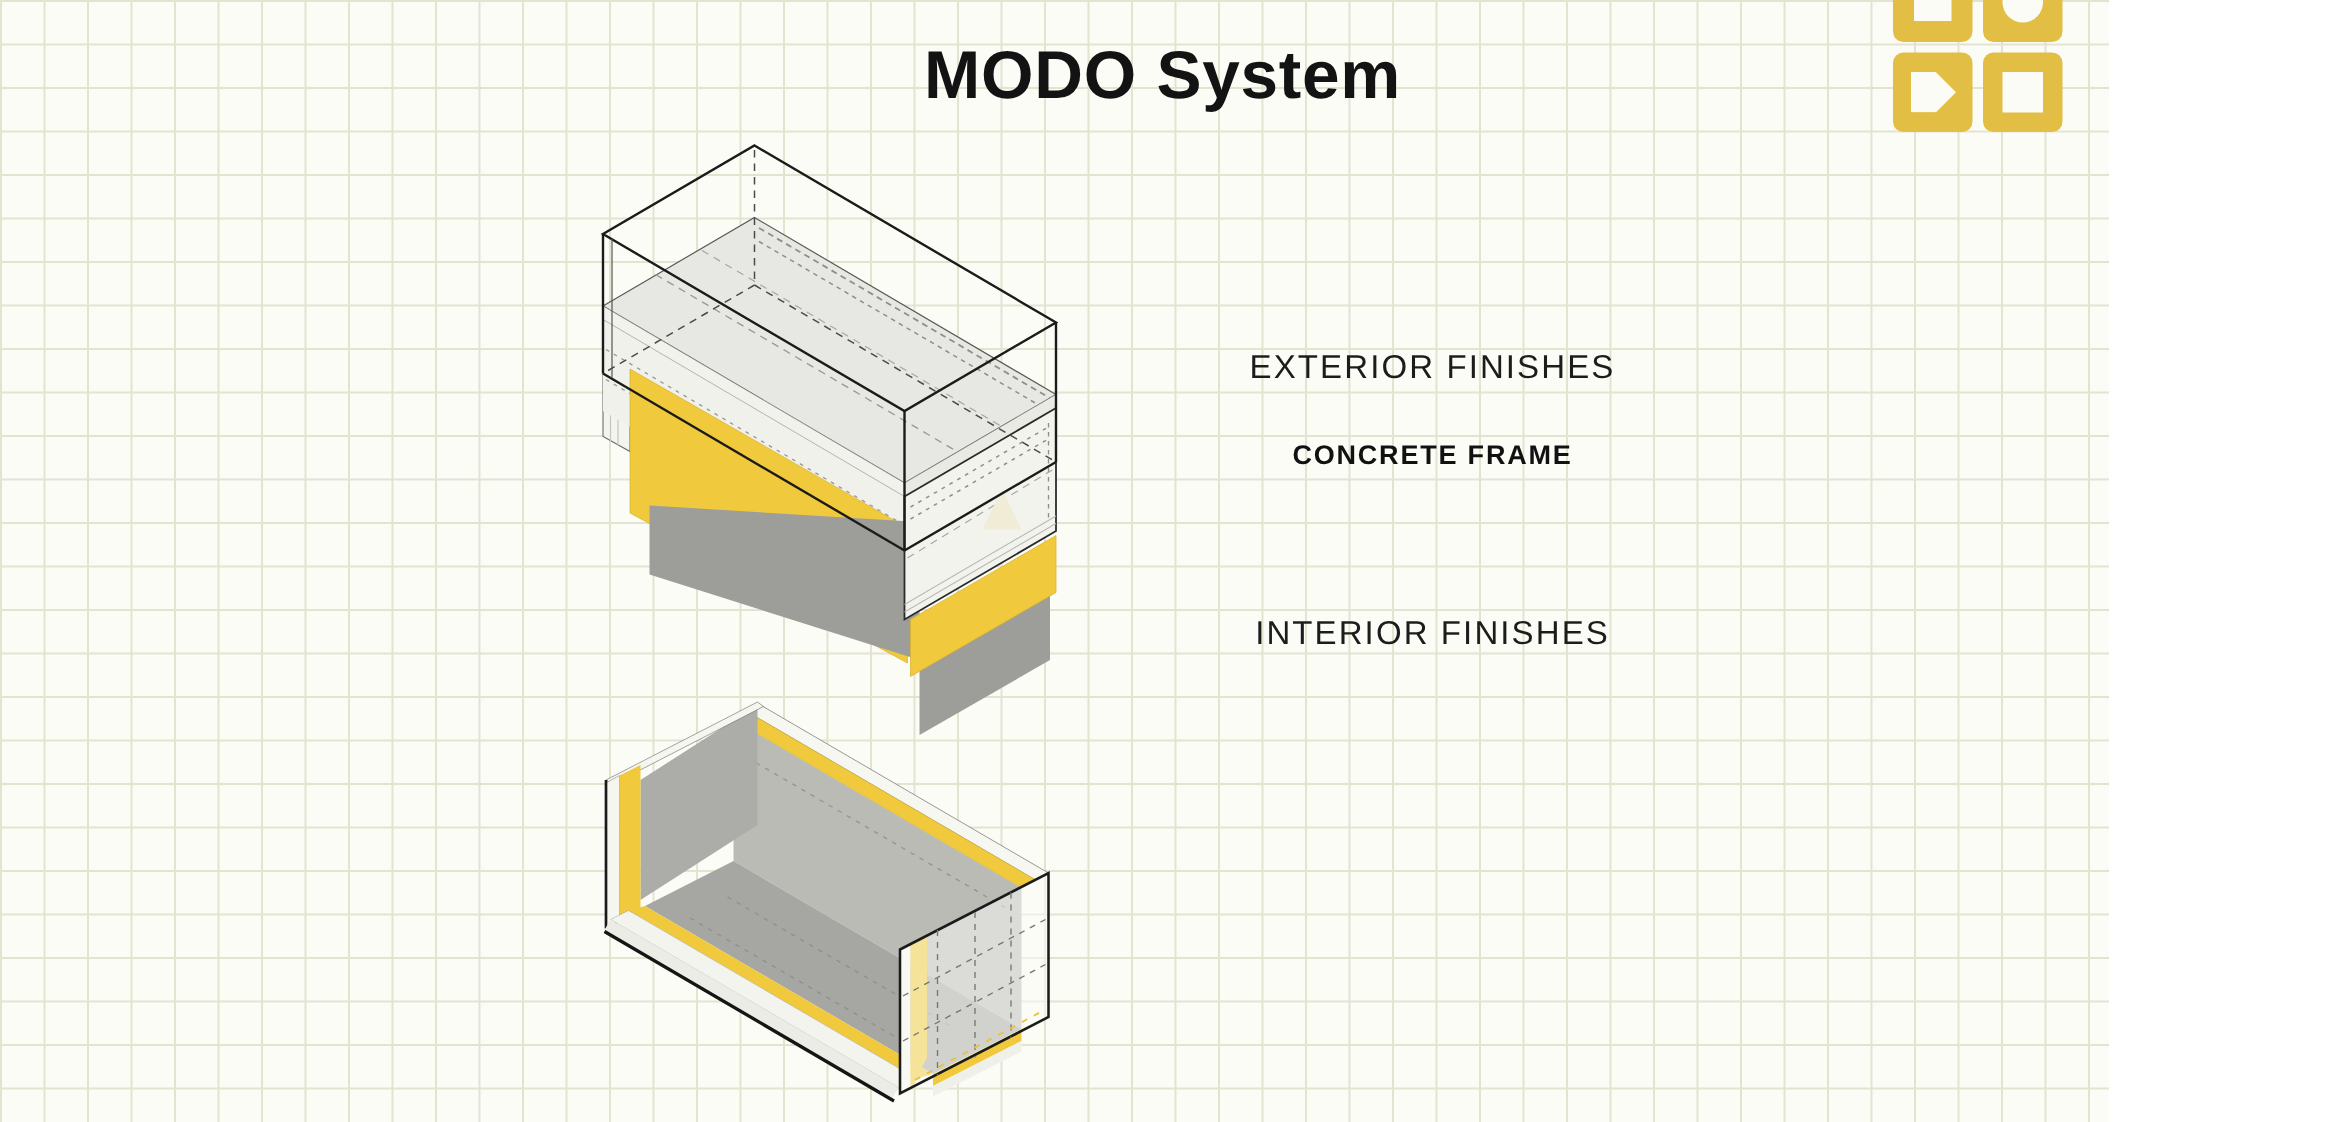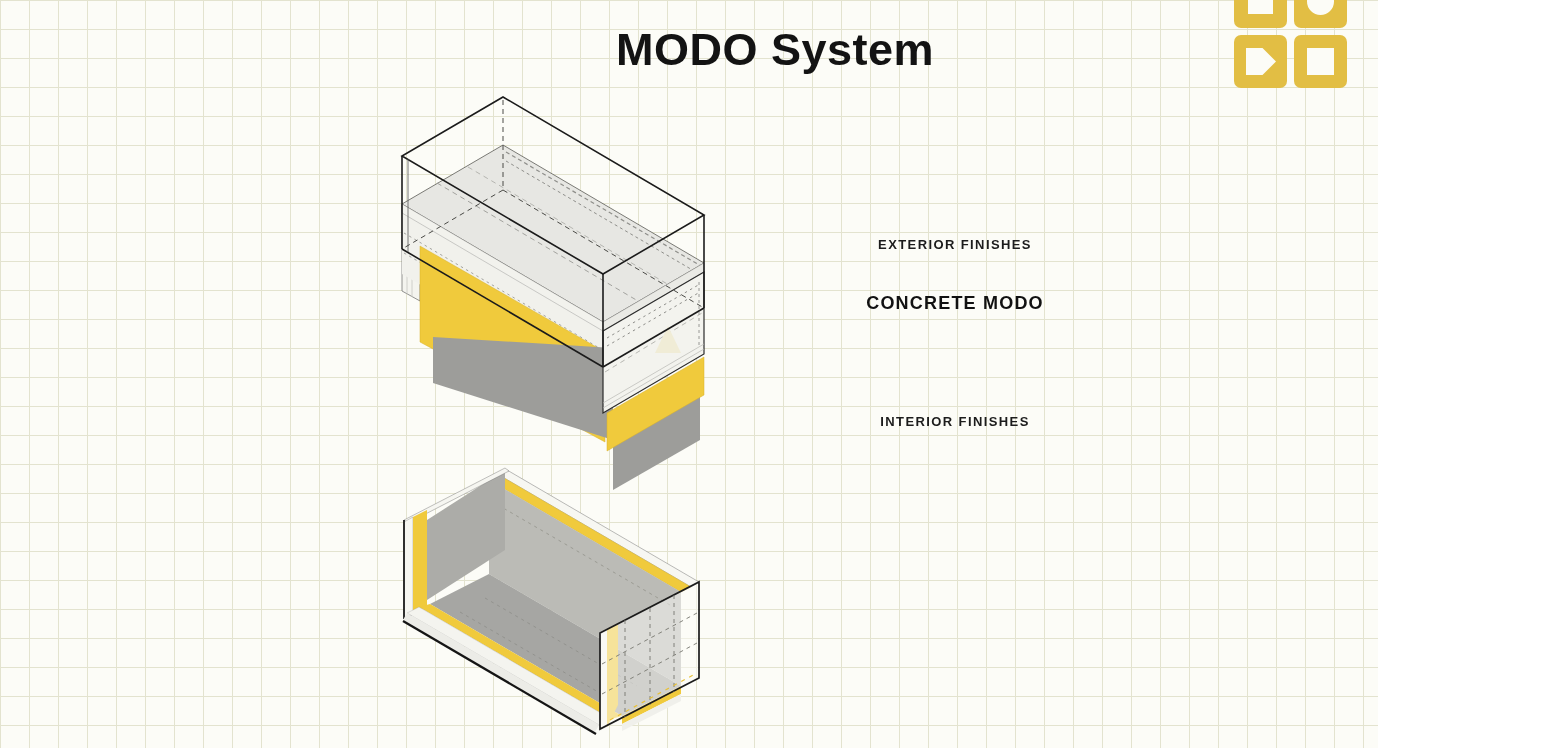--- a/index.html
+++ b/index.html
@@ -4,39 +4,40 @@
 <style>
   html,body{margin:0;padding:0;}
   #stage{
     position:relative; width:1378px; height:748px; overflow:hidden;
     font-family:"Liberation Sans", sans-serif;
     background-color:var(--bg,#FCFCF7);
     background-image:
       linear-gradient(to right, var(--grid,rgba(203,203,154,.45)) 1px, transparent 1px),
       linear-gradient(to bottom, var(--grid,rgba(203,203,154,.45)) 1px, transparent 1px);
     background-size:29px 29px;
+    padding-left:28px;
   }
   .title{
     position:absolute; top:24px; left:0; width:1550px; text-align:center;
     font-size:45px; font-weight:800; letter-spacing:.5px; color:#131313;
   }
   
   .logo{position:absolute; top:-25px; right:31px; width:113px; height:113px;
         display:grid; grid-template-columns:53px 53px; grid-template-rows:53px 53px; gap:7px;}
   .logo .cell{position:relative; background:var(--logo-yellow,#E2BE44); border-radius:7px;}
   .logo .cut{position:absolute; background:#FCFCF7;}
   .cut-square-tl{left:14px; top:14px; width:25px; height:25px;}
   .cut-circle{left:13px; top:13px; width:27px; height:27px; border-radius:50%;}
   .cut-pentagon{left:12px; top:13px; width:30px; height:27px;
       clip-path:polygon(0 0,55% 0,100% 50%,55% 100%,0 100%);}
   .cut-square-br{left:13px; top:13px; width:27px; height:27px;}
   
   .legend{position:absolute; left:760px; top:0; width:390px; height:470px;}
   .legend .item{position:absolute; left:0; width:390px; text-align:center;
-      font-size:13px; letter-spacing:1.4px; color:#1c1c1c; line-height:22px;font-weight:bold;}
+      font-size:22px; letter-spacing:1.4px; color:#1c1c1c; line-height:22px;}
   .legend .item.bold{font-weight:700; font-size:18px; letter-spacing:1.2px; color:#111;}
   .fig{position:absolute;}
   .yl{fill:var(--accent-yellow,#F0CA3C);}
   .gr{fill:var(--interior-gray,#9D9D9A);}
 </style>
 </head>
 <body>
 
 <div id="stage">
 
@@ -52,21 +53,21 @@
     <div class="cell">
         <div class="cut cut-pentagon"></div>
       </div>
     <div class="cell">
         <div class="cut cut-square-br"></div>
       </div>
   </div>
 
   <div class="legend">
     <div class="item" style="top:234px">EXTERIOR FINISHES</div>
-    <div class="item bold" style="top:292px">CONCRETE MODO</div>
+    <div class="item bold" style="top:292px">CONCRETE FRAME</div>
     <div class="item" style="top:411px">INTERIOR FINISHES</div>
   </div>
 
   <svg class="fig" style="left:385px;top:85px" width="340" height="420" viewBox="385 85 340 420">
 
     <g>
       <polygon points="402,204 420,215 420,301 402,291" fill="#F4F4EF" stroke="#666" stroke-width="0.7"></polygon>
       <line x1="407" y1="207" x2="407" y2="294" stroke="#C6C6C1" stroke-width="0.8"></line>
       <line x1="412" y1="210" x2="412" y2="297" stroke="#C6C6C1" stroke-width="0.8"></line>
     </g>

